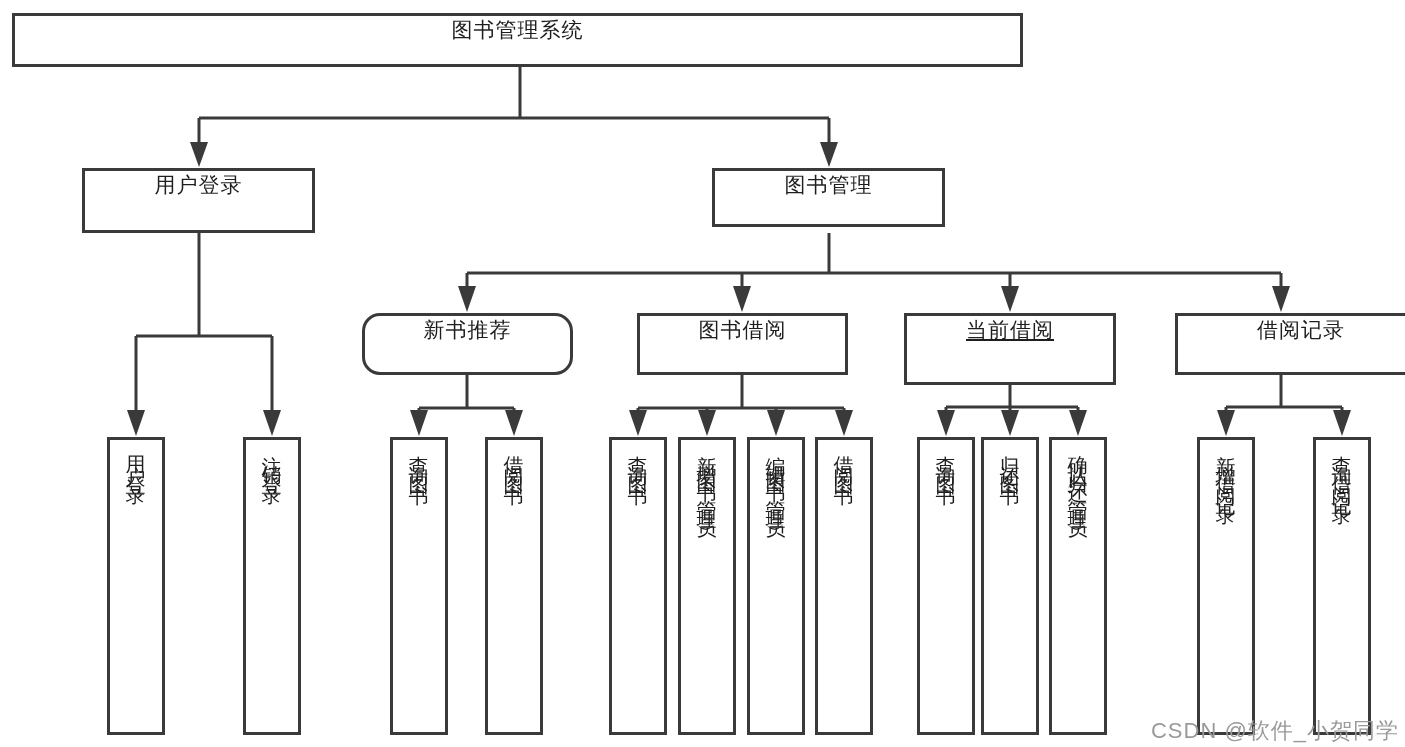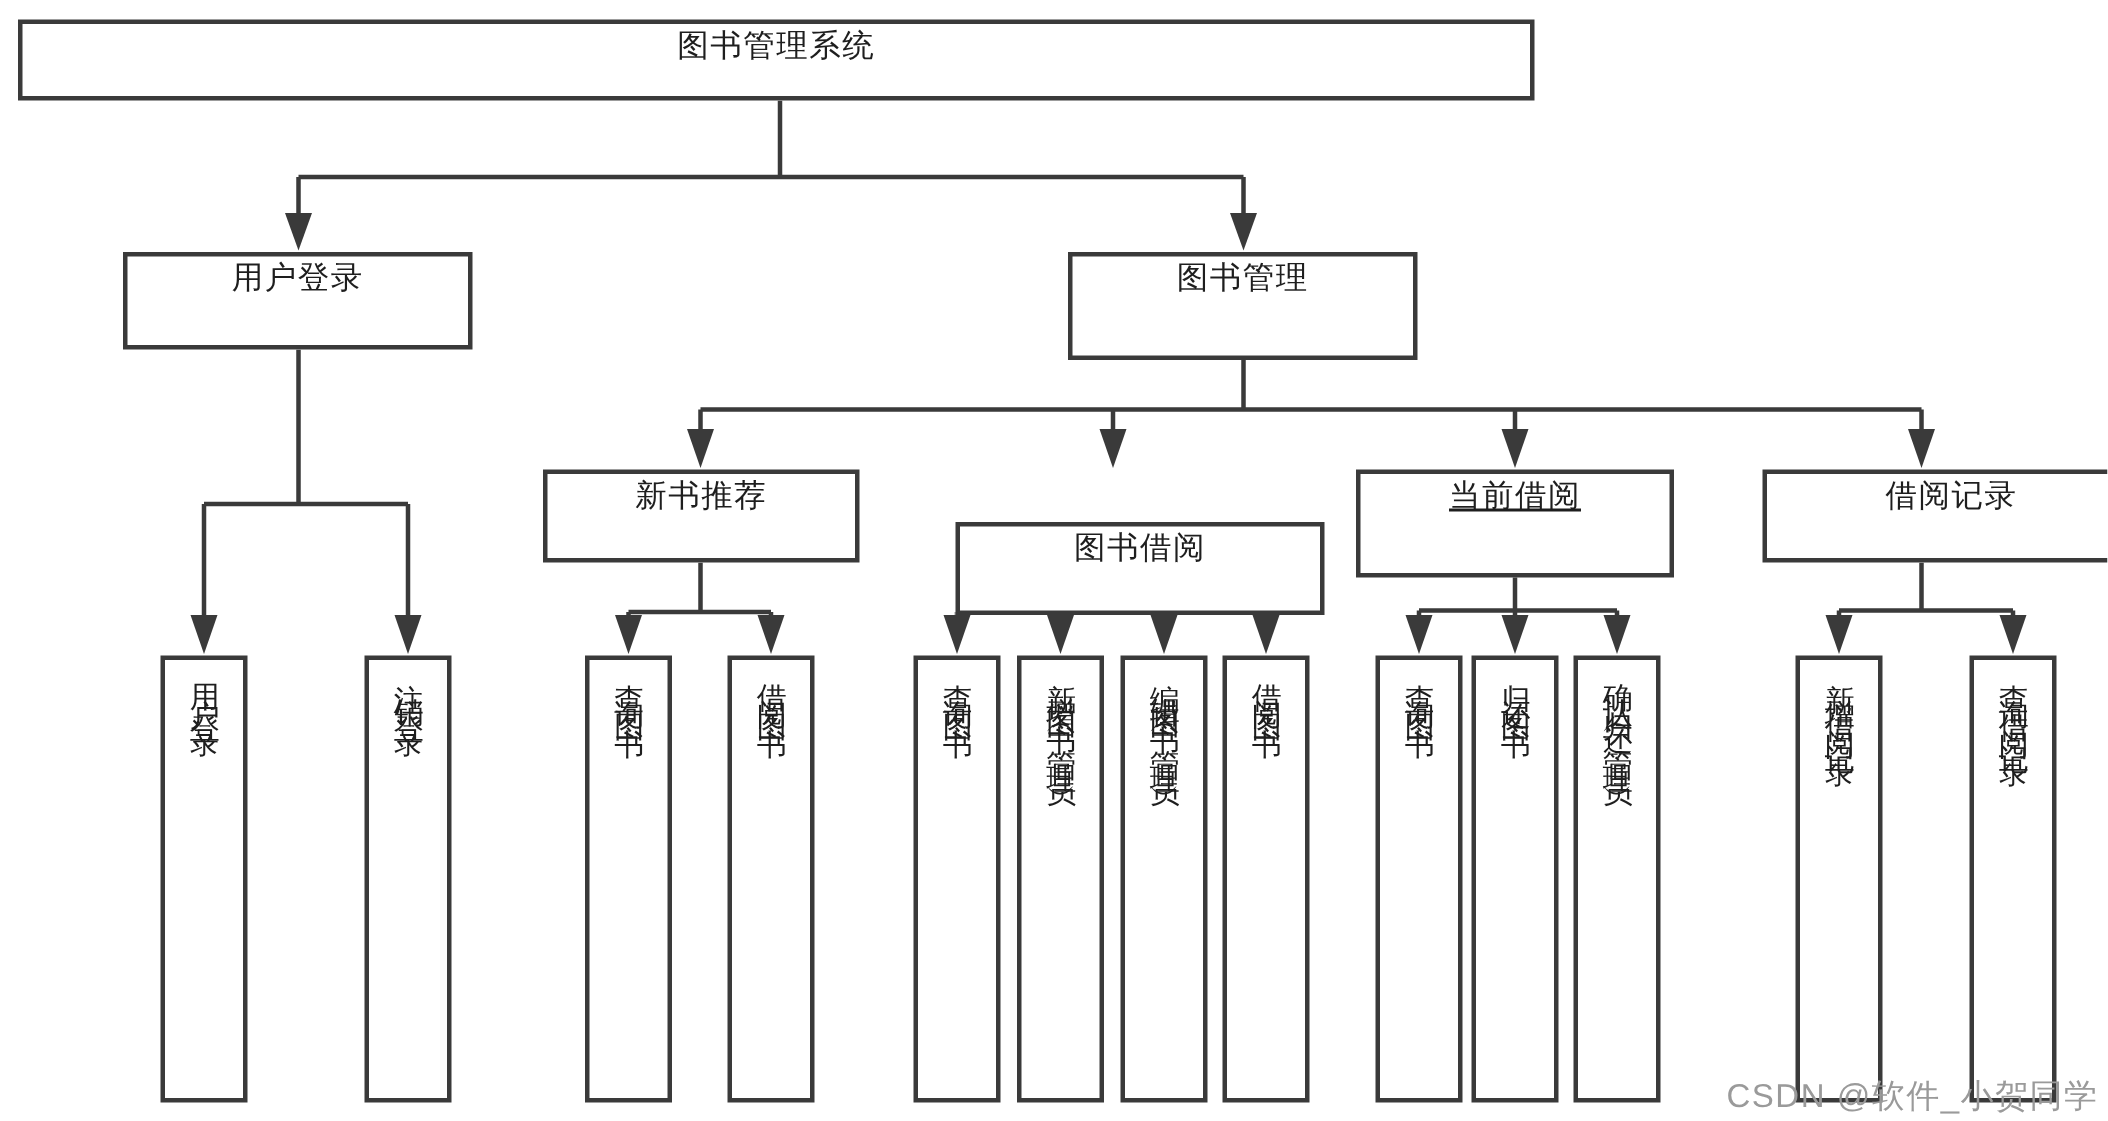--- a/index.html
+++ b/index.html
@@ -94,28 +94,28 @@
     </g>
   </svg>
 
   <div class="node hbox" style="left:12px; top:13px; width:1011px; height:54px;">
     <span>图书管理系统</span>
   </div>
 
   <div class="node hbox" style="left:82px; top:168px; width:233px; height:65px;">
     <span>用户登录</span>
   </div>
-  <div class="node hbox" style="left:712px; top:168px; width:233px; height:72px;">
+  <div class="node hbox" style="left:712px; top:168px; width:233px; height:59px;">
     <span>图书管理</span>
   </div>
 
-  <div class="node hbox" style="left:362px; top:313px; width:211px; height:62px;">
+  <div class="node hbox" style="left:362px; top:313px; width:211px; height:62px;border-radius:18px;">
     <span>新书推荐</span>
   </div>
-  <div class="node hbox" style="left:637px; top:313px; width:246px; height:62px;margin-top:35px;">
+  <div class="node hbox" style="left:637px; top:313px; width:211px; height:62px;">
     <span>图书借阅</span>
   </div>
   <div class="node hbox" style="left:904px; top:313px; width:212px; height:72px;text-decoration:underline;">
     <span>当前借阅</span>
   </div>
   <div class="node hbox" style="left:1175px; top:313px; width:252px; height:62px;">
     <span>借阅记录</span>
   </div>
 
   <div class="node vbox" style="left:107px; top:437px; width:58px; height:298px;">

